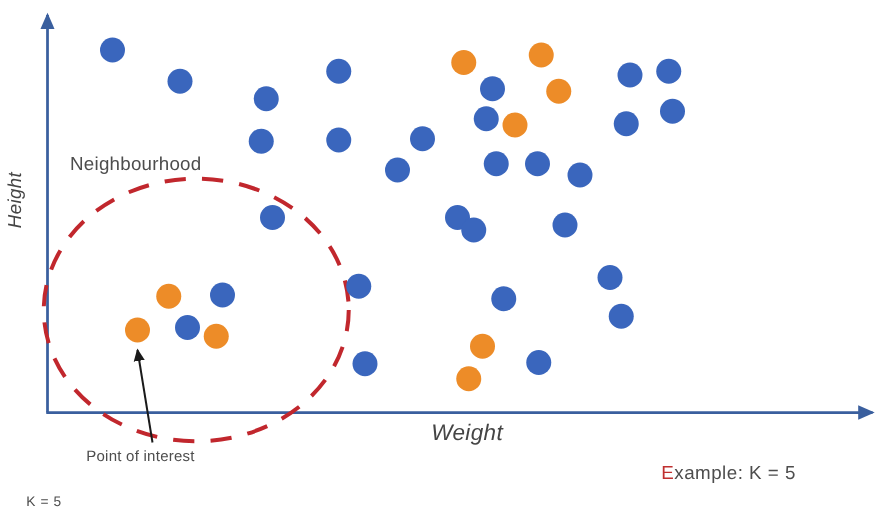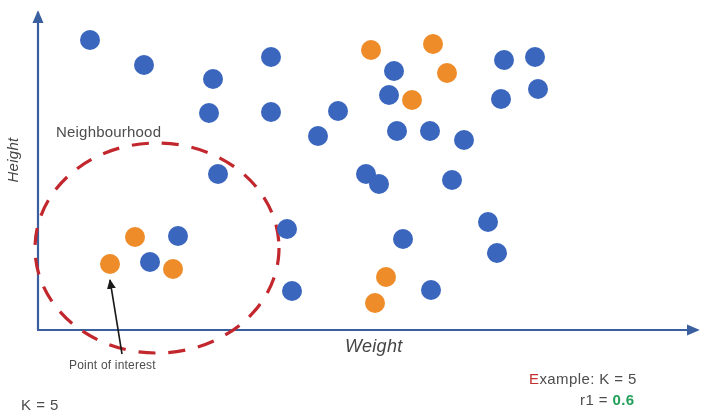--- a/index.html
+++ b/index.html
@@ -61,21 +61,21 @@
   #point-of-interest-label {
     left: 69px;
     top: 358px;
     font-size: 12px;
     color: #4d4d4d;
     letter-spacing: 0.2px;
   }
   #k-value-label {
     left: 21px;
     top: 396px;
-    font-size: 15px;
+    font-size: 11px;
     color: #4d4d4d;
     letter-spacing: 0.5px;
   }
   #example-block {
     position: absolute;
     left: 529px;
     top: 340px;
     font-size: 15px;
     color: #4d4d4d;
     line-height: 21px;
@@ -163,16 +163,15 @@
   <div class="txt" id="axis-label-weight">Weight</div>
 
   <div class="txt" id="neighbourhood-label">Neighbourhood</div>
 
   <div class="txt" id="point-of-interest-label">Point of interest</div>
 
   <div class="txt" id="k-value-label">K = 5</div>
 
   <div id="example-block">
     <span class="line"><span class="accent-letter">E</span><span>xample: K = 5</span></span>
-    <span class="line indent"><span>r1 = </span><span class="result-value">0.6</span></span>
   </div>
 
 </div>
 
 </body></html>

